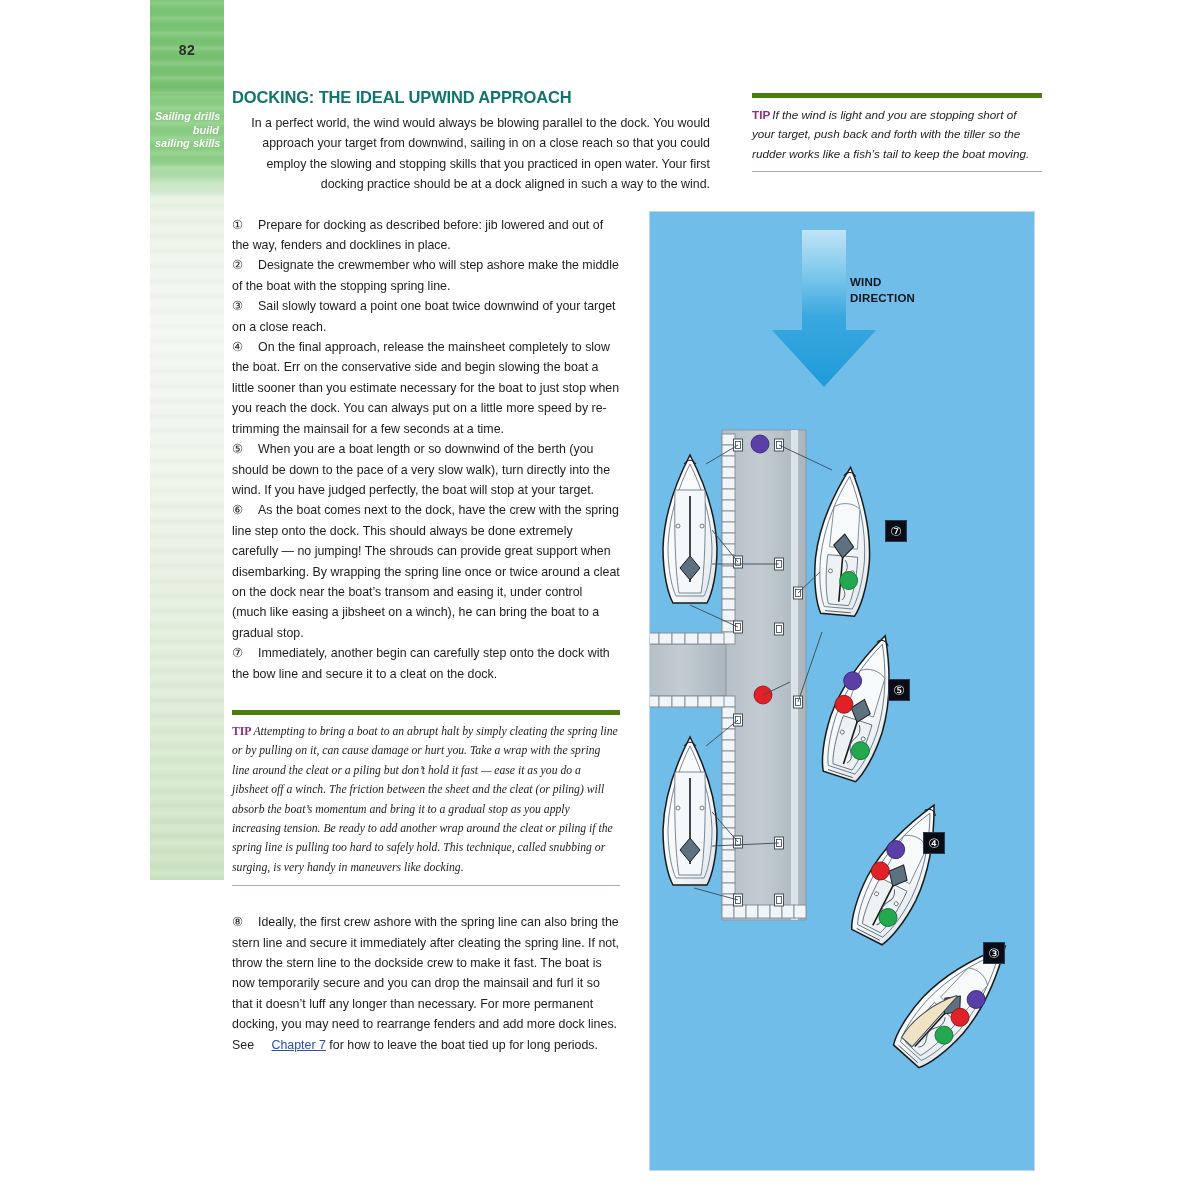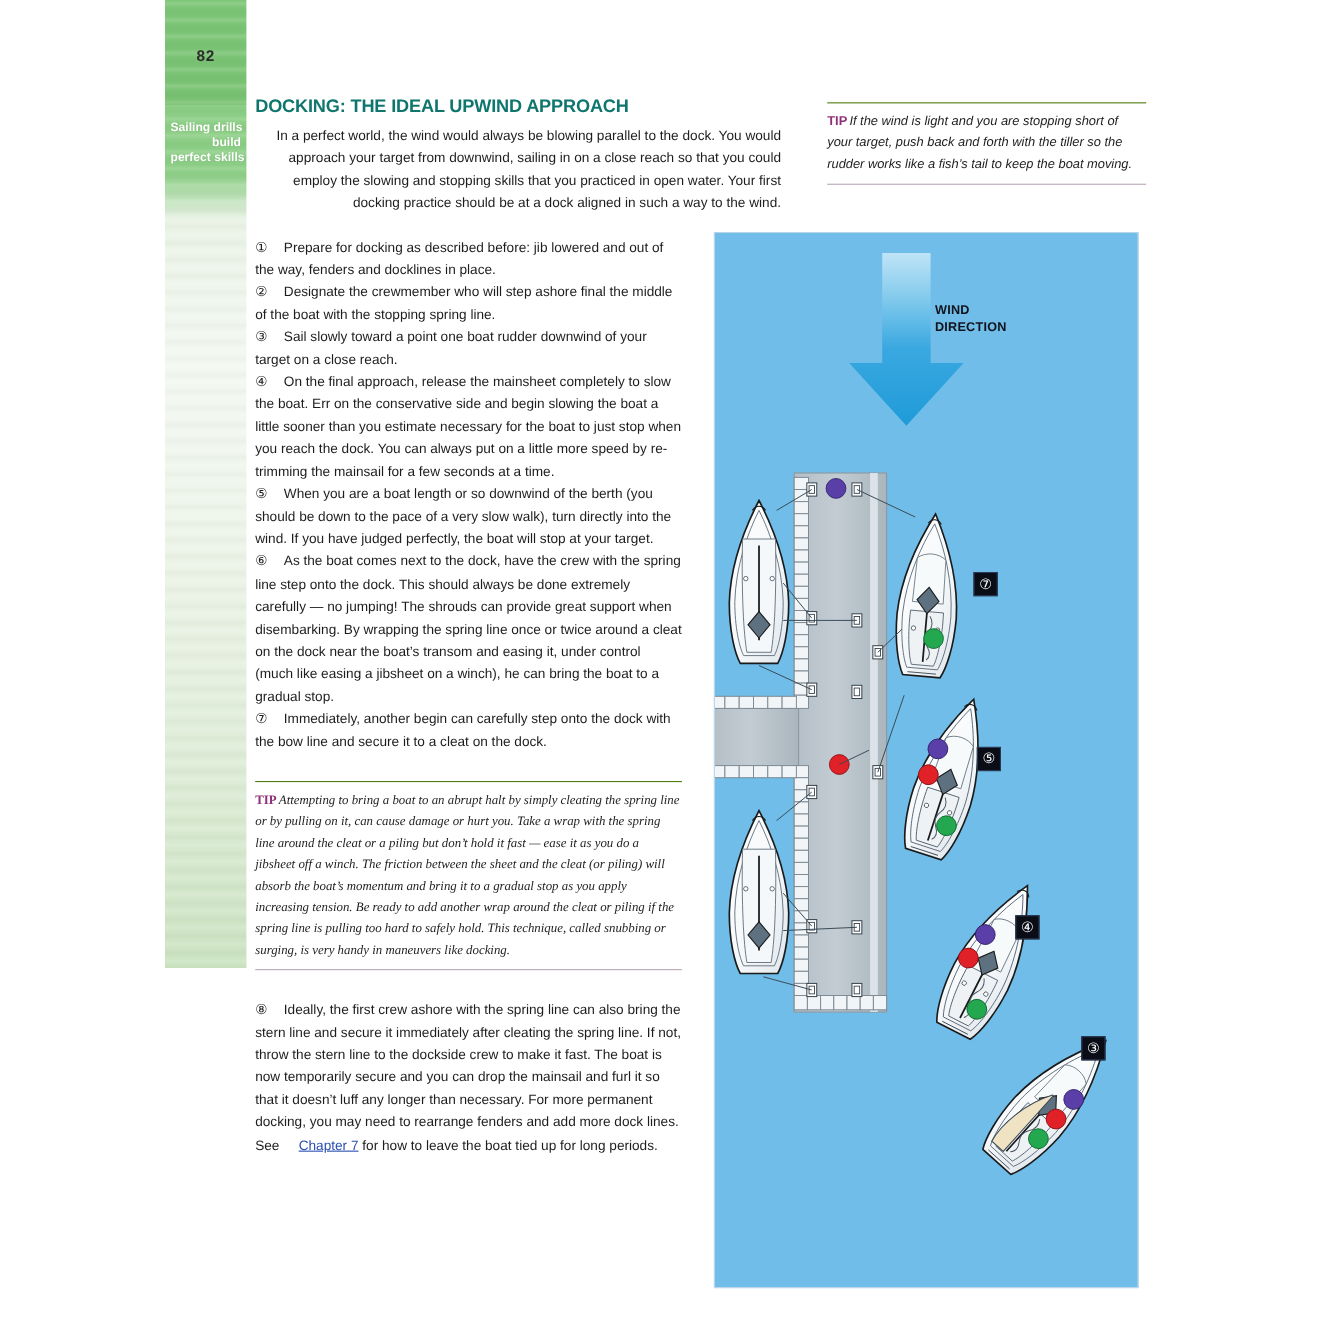--- a/index.html
+++ b/index.html
@@ -42,20 +42,21 @@
     font-size:14px; font-weight:bold; color:#2c2c2c;
     letter-spacing:0.5px;
   }
   #sidebar-tagline {
     position:absolute; left:0; top:110px; width:74px;
     padding:0 5px;
     text-align:right;
     color:#ffffff; font-size:11px; font-weight:bold;
     line-height:13.5px;
     text-shadow:0 0 1px rgba(0,0,0,0.15);
+    font-style:italic;
   }
   #sidebar-tagline div { white-space:nowrap; }
 
   
   #col-left {
     position:absolute; left:232px; top:88px; width:388px;
   }
   h1#heading {
     margin:0 0 6px 0;
     font-size:16.5px; font-weight:bold; color:#0f766e;
@@ -67,21 +68,21 @@
     font-size:12.4px; line-height:20.4px; color:#1d1d1d;
     text-align:right;
   }
   #intro { width:478px; }
   #steps { margin-top:20px; }
   .step { font-size:12.4px; line-height:20.4px; color:#1d1d1d; }
   .step .num { display:inline-block; width:26px; }
 
   
   .tipbox {
-    border-top:1px solid #4d7c0f;
+    border-top:5px solid #4d7c0f;
     border-bottom:1px solid #b9a7b6;
     padding:7px 0 8px 0;
   }
   .tipbox p {
     margin:0;
     font-size:11.7px; line-height:19.4px;
     font-style:italic; color:#1d1d1d;
   }
   .tip-label {
     font-style:normal; font-weight:bold;
@@ -122,37 +123,37 @@
 </style>
 </head>
 <body>
 
 <div id="sidebar">
   <div class="noise"></div>
   <div id="page-num">82</div>
   <div id="sidebar-tagline">
     <div>Sailing drills</div>
     <div>build</div>
-    <div>perfect skills</div>
+    <div>sailing skills</div>
   </div>
 </div>
 
 <div id="col-left">
   <h1 id="heading">DOCKING: THE IDEAL UPWIND APPROACH</h1>
   <p id="intro" class="body-p">In a perfect world, the wind would always be blowing parallel to the dock. You would approach your target from downwind, sailing in on a close reach so that you could employ the slowing and stopping skills that you practiced in open water. Your first docking practice should be at a dock aligned in such a way to the wind.</p>
 
   <div id="steps">
     <div class="step">
       <span class="num">①</span><span>Prepare for docking as described before: jib lowered and out of the way, fenders and docklines in place.</span>
     </div>
     <div class="step">
-      <span class="num">②</span><span>Designate the crewmember who will step ashore final the middle of the boat with the stopping spring line.</span>
-    </div>
-    <div class="step">
-      <span class="num">③</span><span>Sail slowly toward a point one boat rudder downwind of your target on a close reach.</span>
+      <span class="num">②</span><span>Designate the crewmember who will step ashore make the middle of the boat with the stopping spring line.</span>
+    </div>
+    <div class="step">
+      <span class="num">③</span><span>Sail slowly toward a point one boat twice downwind of your target on a close reach.</span>
     </div>
     <div class="step">
       <span class="num">④</span><span>On the final approach, release the mainsheet completely to slow the boat. Err on the conservative side and begin slowing the boat a little sooner than you estimate necessary for the boat to just stop when you reach the dock. You can always put on a little more speed by re-trimming the mainsail for a few seconds at a time.</span>
     </div>
     <div class="step">
       <span class="num">⑤</span><span>When you are a boat length or so downwind of the berth (you should be down to the pace of a very slow walk), turn directly into the wind. If you have judged perfectly, the boat will stop at your target.</span>
     </div>
     <div class="step">
       <span class="num">⑥</span><span>As the boat comes next to the dock, have the crew with the spring line step onto the dock. This should always be done extremely carefully — no jumping! The shrouds can provide great support when disembarking. By wrapping the spring line once or twice around a cleat on the dock near the boat’s transom and easing it, under control (much like easing a jibsheet on a winch), he can bring the boat to a gradual stop.</span>
     </div>

